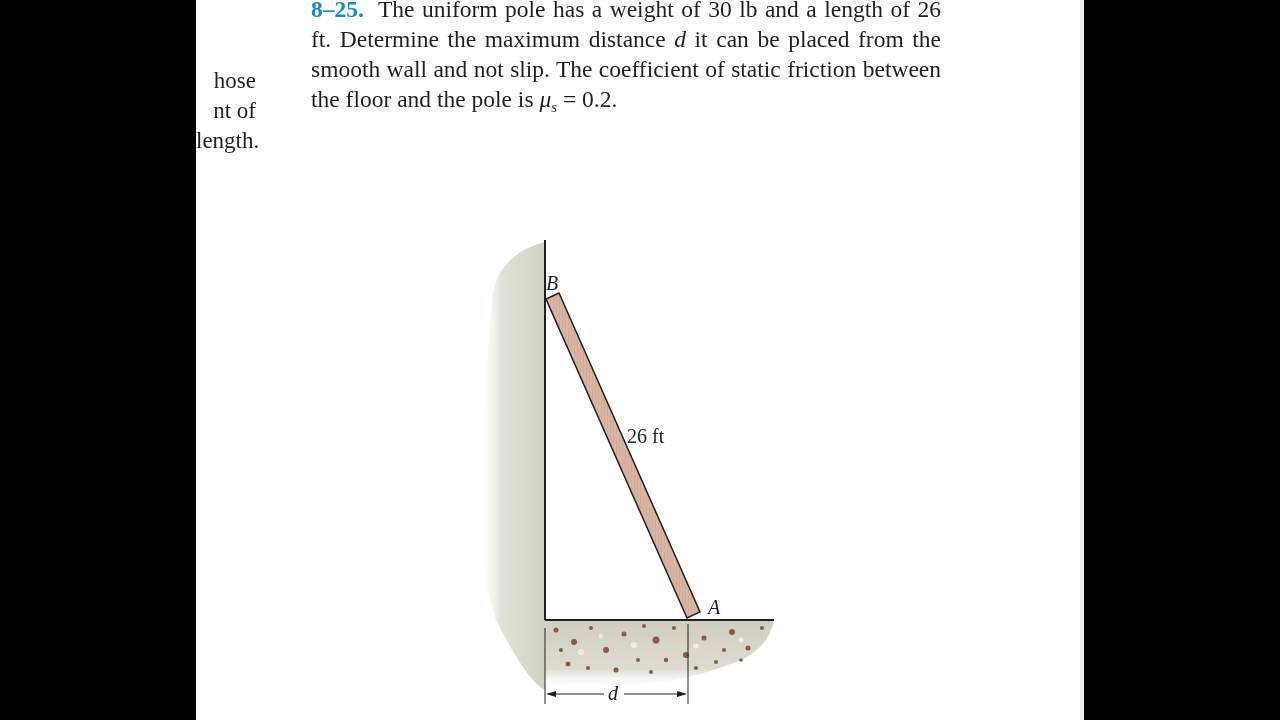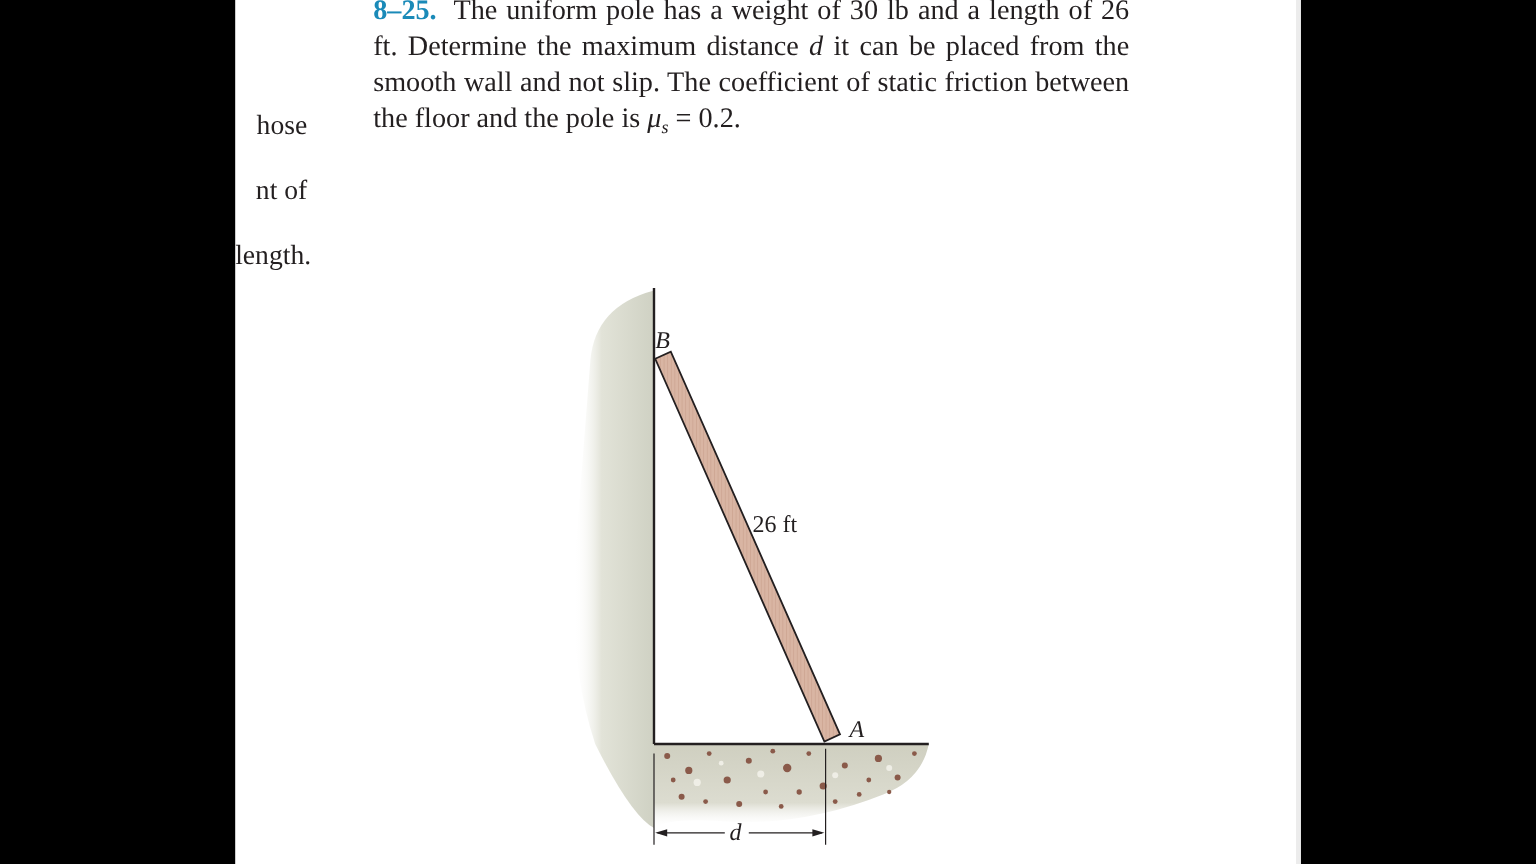--- a/index.html
+++ b/index.html
@@ -1,21 +1,21 @@
 <!DOCTYPE html>
 <html><head>
   <meta charset="utf-8">
   <style>
     html, body { margin:0; padding:0; }
     body { width:1280px; height:720px; background:#000; position:relative; overflow:hidden;
            font-family:"Liberation Serif","DejaVu Serif",serif; }
     .page { position:absolute; left:196px; top:0; width:888px; height:720px; background:#fff; overflow:hidden; }
     .page-edge { position:absolute; left:1080px; top:0; width:4px; height:720px; background:#ececec; }
     .prev-col { position:absolute; left:0; top:66px; width:60px; font-size:23px; line-height:30px; color:#231f20; text-align:right; }
-    .prev-col div { white-space:nowrap;margin-top:24px; }
+    .prev-col div { white-space:nowrap; }
     .problem { position:absolute; left:115px; top:-6px; width:630px; font-size:23.5px; line-height:30px; color:#231f20; text-align:justify; }
     .pnum { color:#1a8ab8; font-weight:bold; margin-right:14px; }
     .ital { font-style:italic; }
     .sub { font-size:15px; vertical-align:-5px; font-style:italic; }
     svg.fig { position:absolute; left:0; top:0; }
     .lbl { font-family:"Liberation Serif","DejaVu Serif",serif; fill:#231f20; }
   </style>
 </head>
 <body>
 

